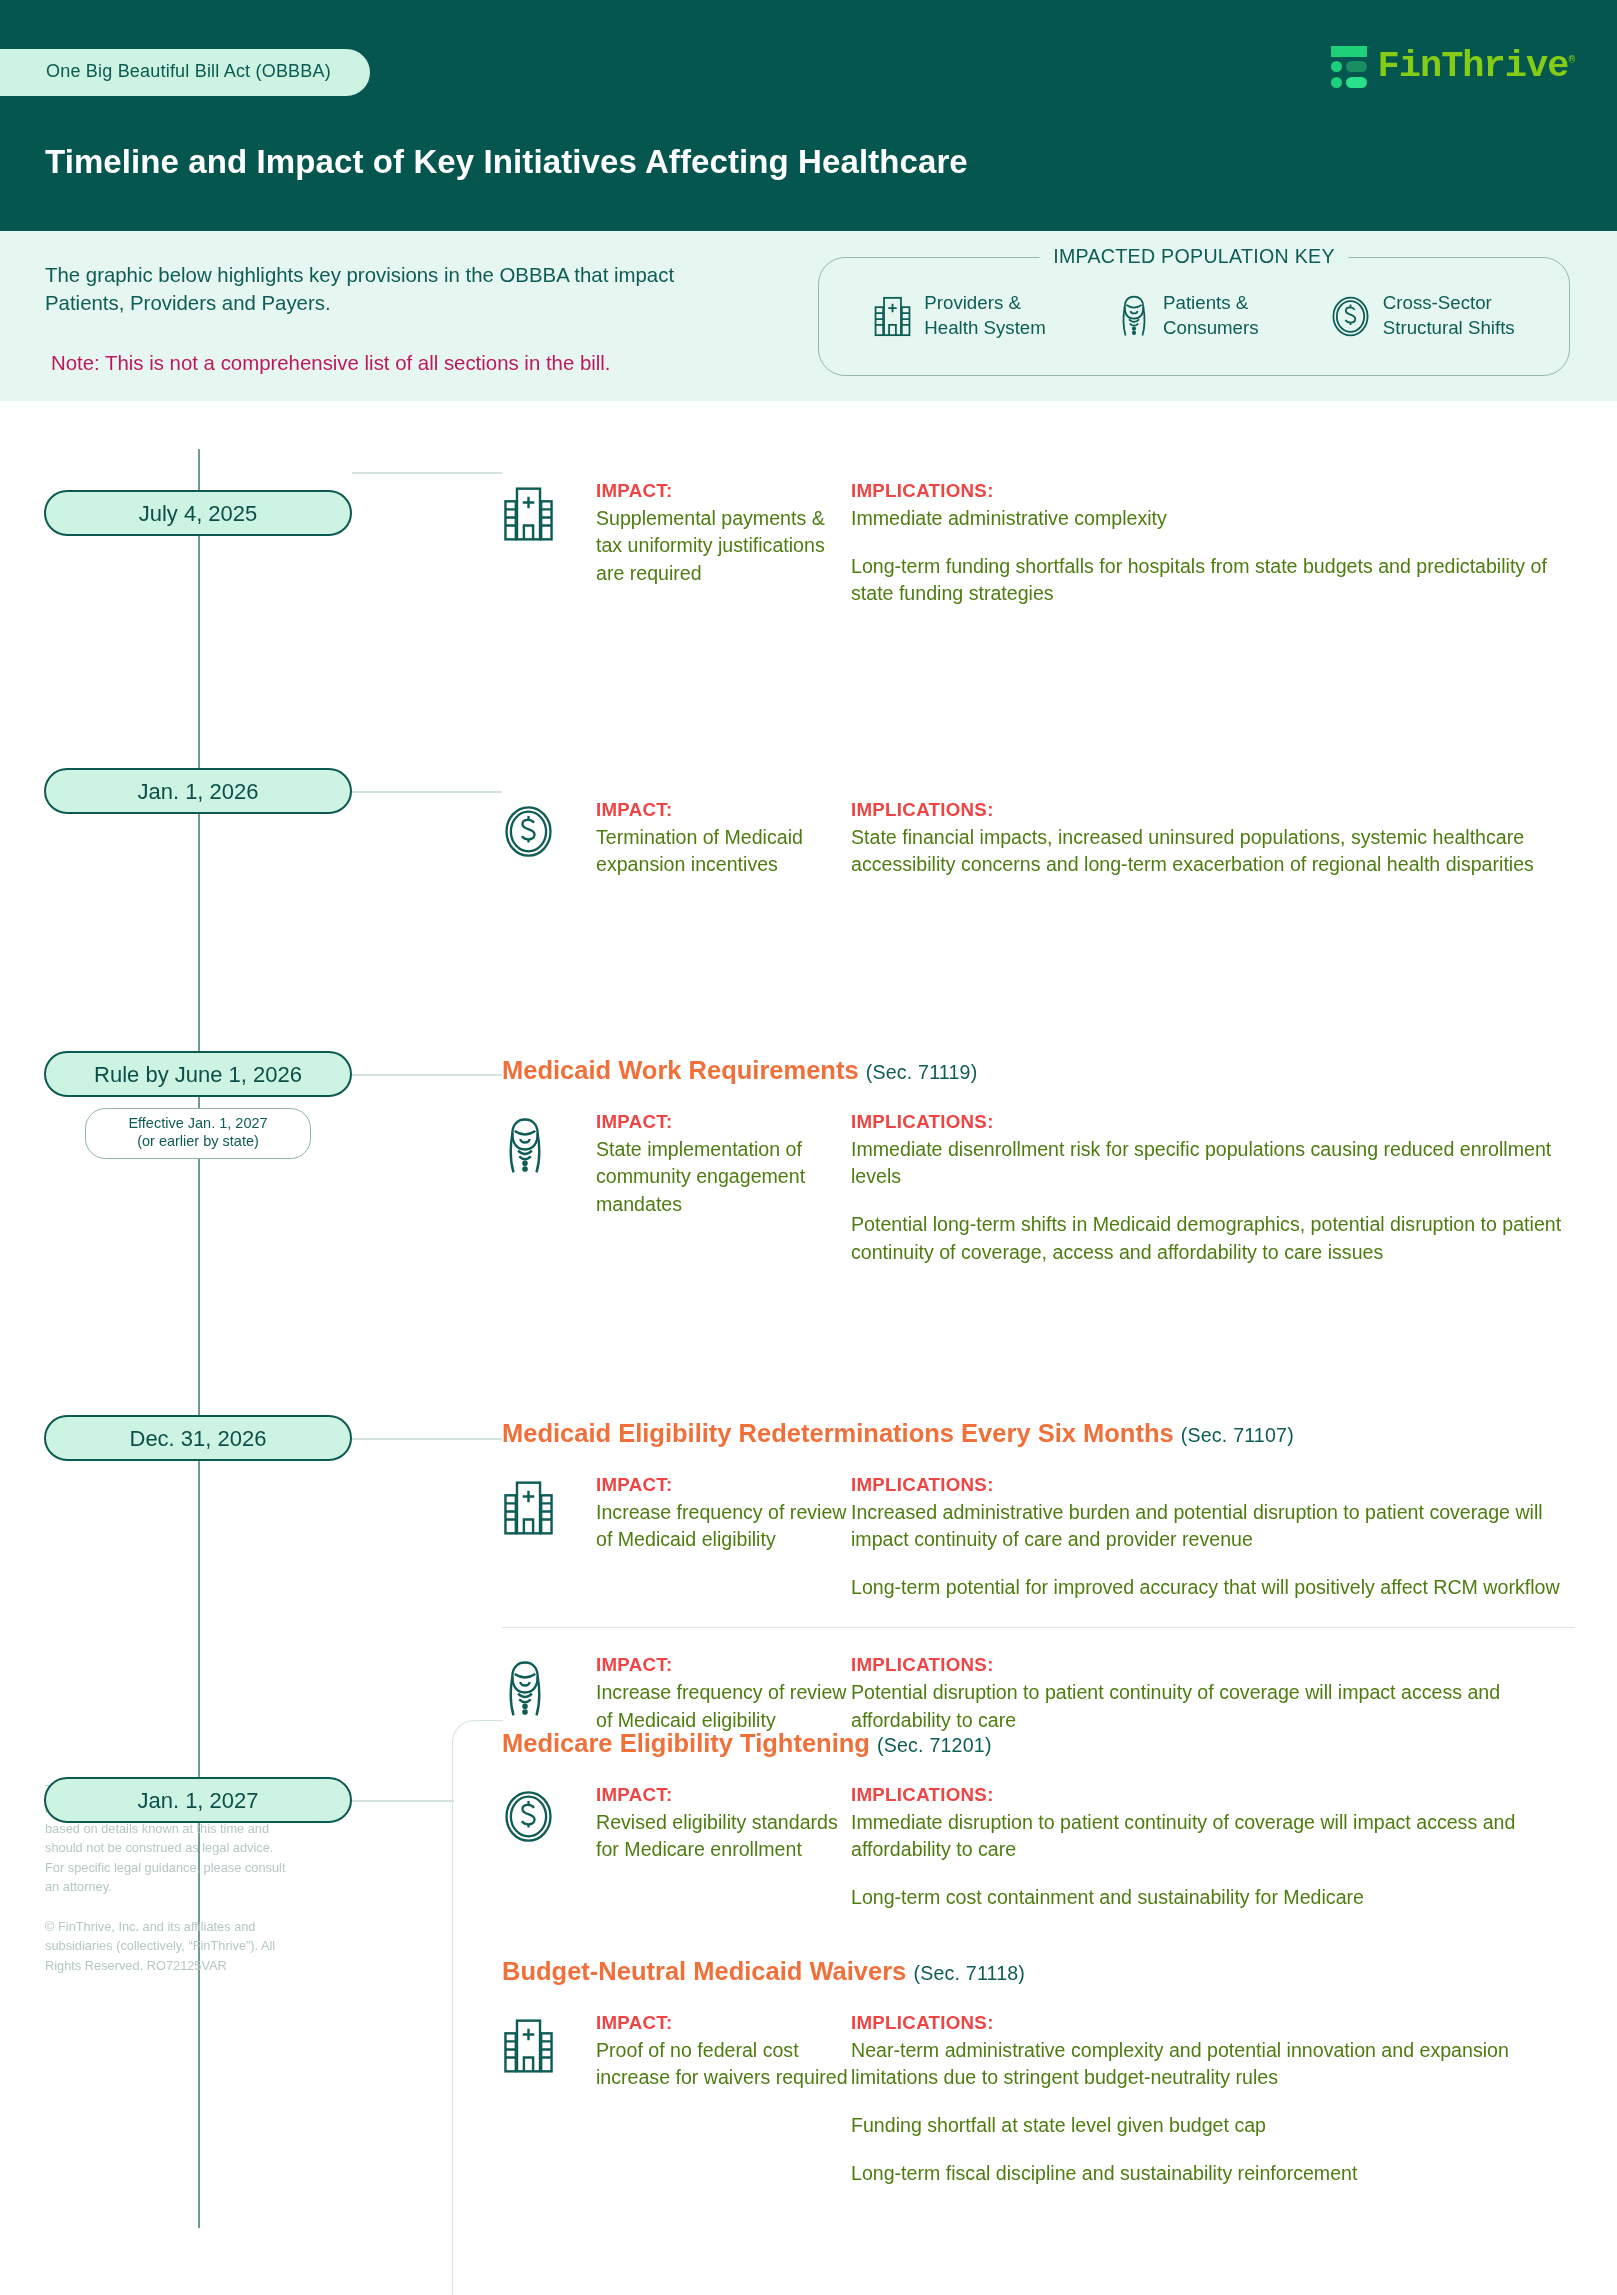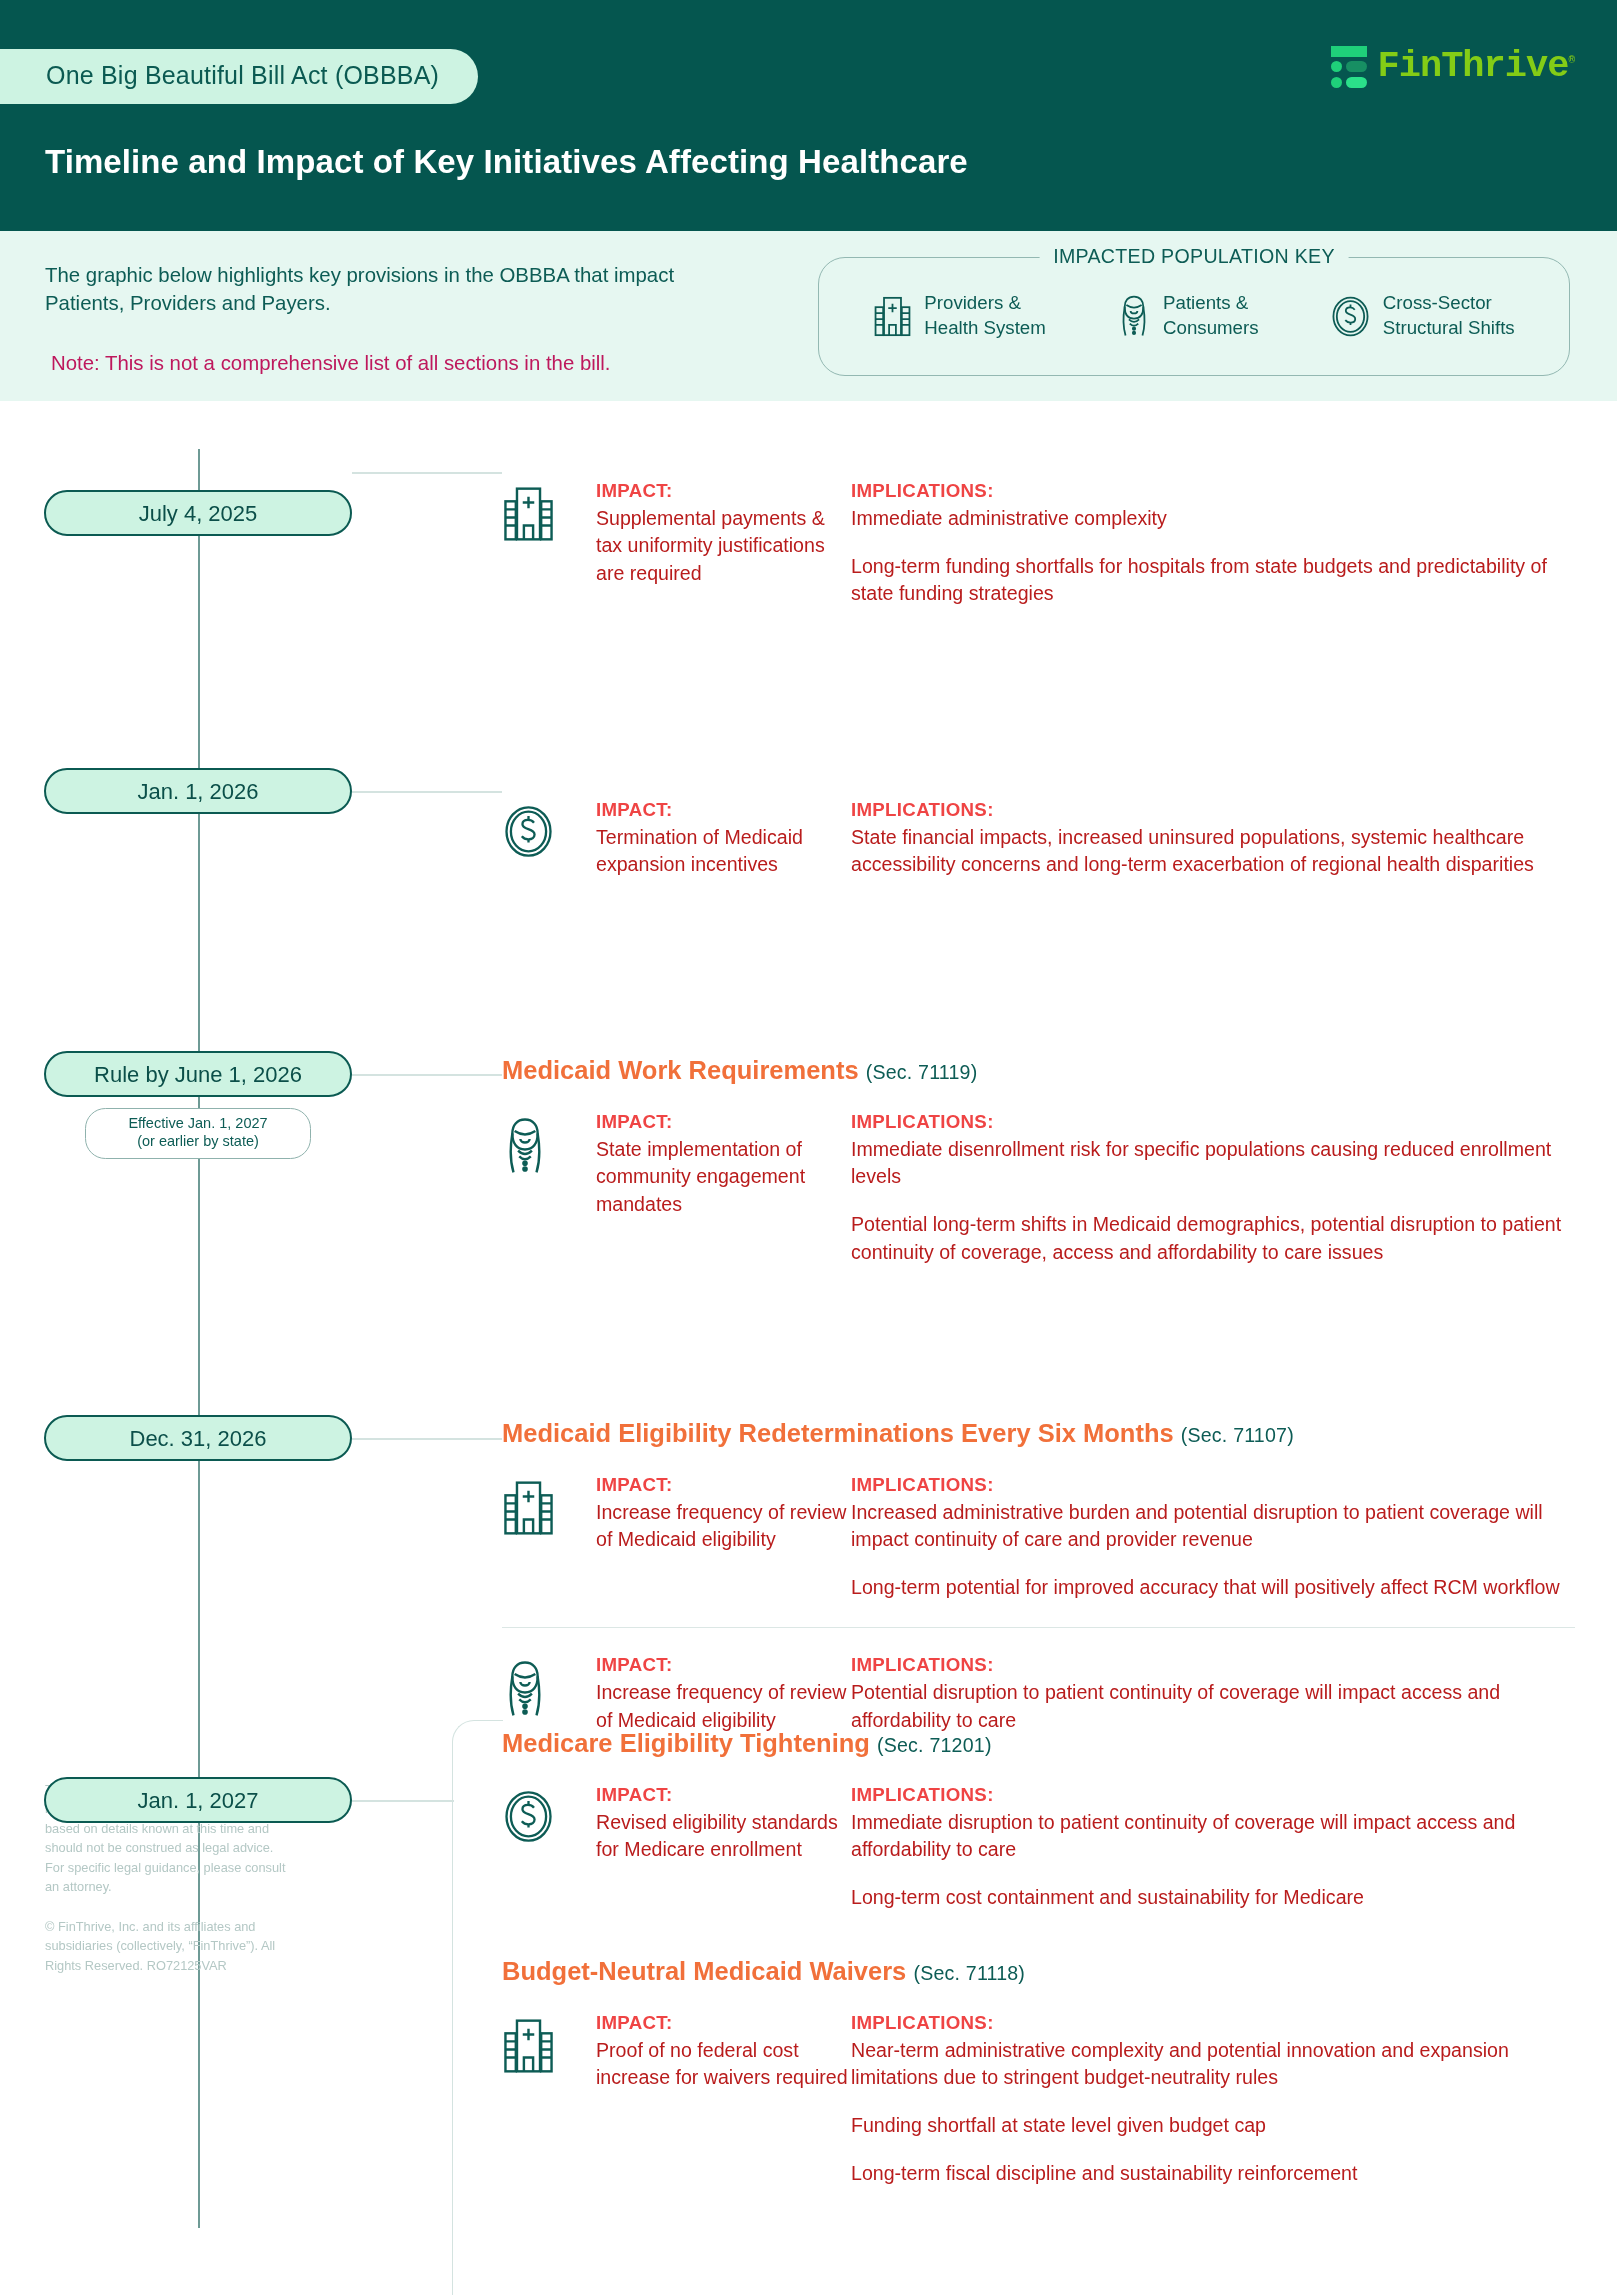--- a/index.html
+++ b/index.html
@@ -26,21 +26,21 @@
     width: 100%;
   }
   .badge {
     position: absolute;
     left: 0;
     top: 49px;
     background: #CDF3E2;
     color: #0B5A52;
     border-radius: 0 32px 32px 0;
     padding: 12px 39px 13.6px 46px;
-    font-size: 25px;
+    font-size: 18px;
     letter-spacing: 0.2px;
     white-space: nowrap;
     text-align: right;
   }
   .header-title {
     position: absolute;
     left: 45px;
     top: 143px;
     color: #ffffff;
     font-size: 33px;
@@ -238,21 +238,21 @@
   .lbl {
     font-size: 18.7px;
     font-weight: bold;
     color: #ef4444;
     letter-spacing: 0.3px;
     margin-bottom: 3.4px;
   }
   .txt {
     font-size: 19.6px;
     line-height: 1.4;
-    color: #b91c1c;
+    color: #4d7c0f;
   }
   .txt + .txt { margin-top: 20.4px; }
 
   .divider {
     height: 1.3px;
     background: #DCE7E5;
     margin: 25.5px 0 0 0;
   }
 
   

